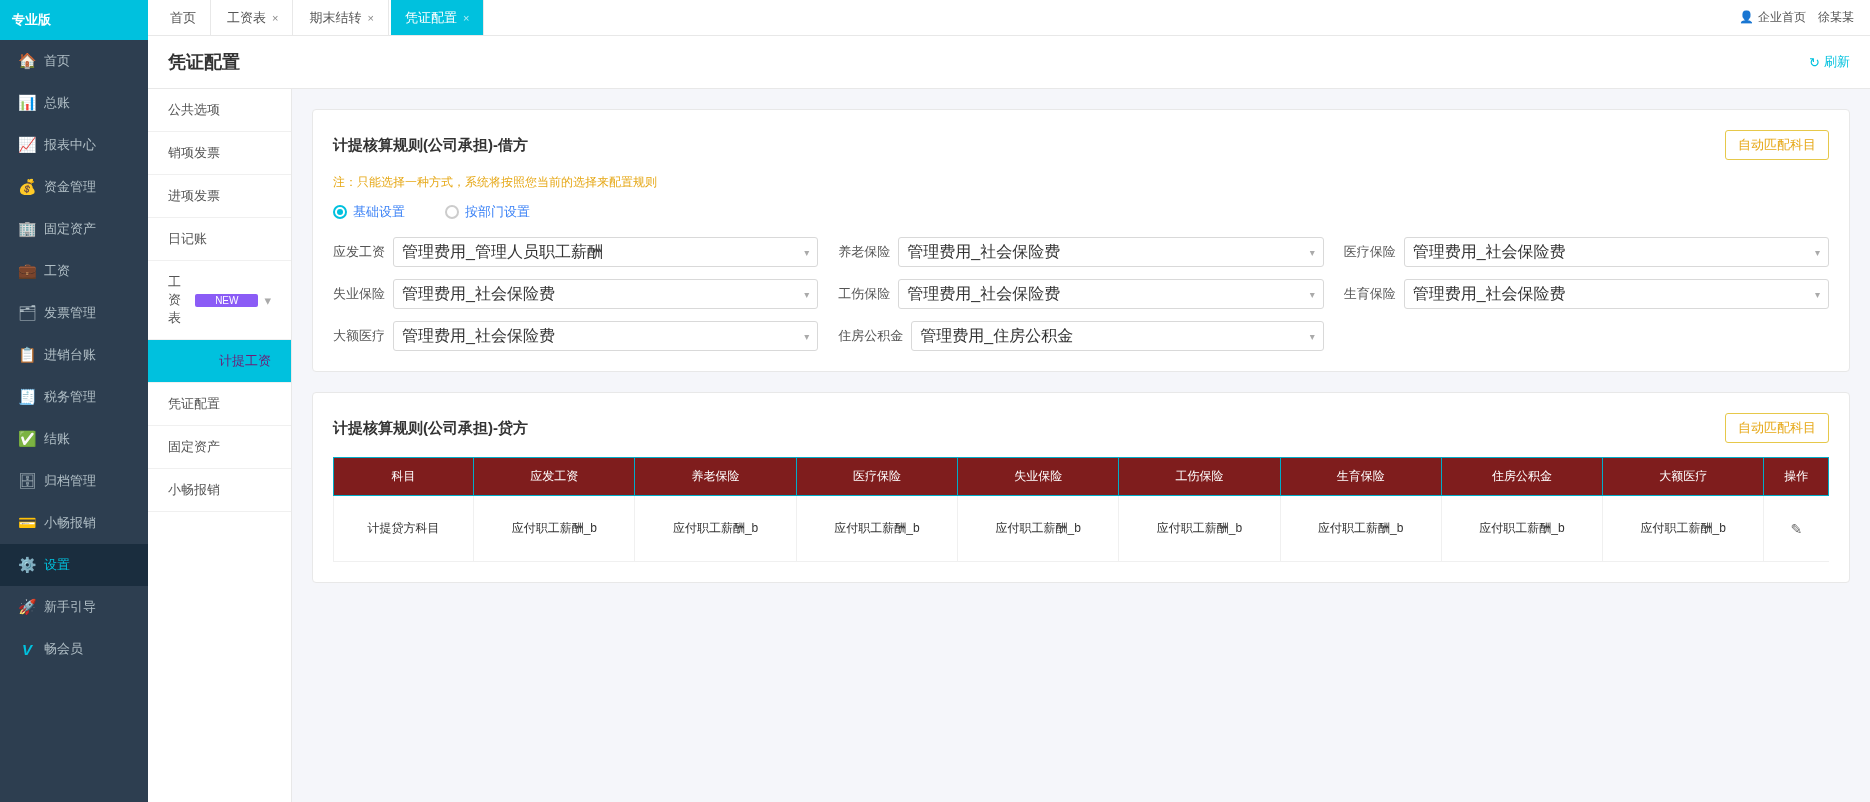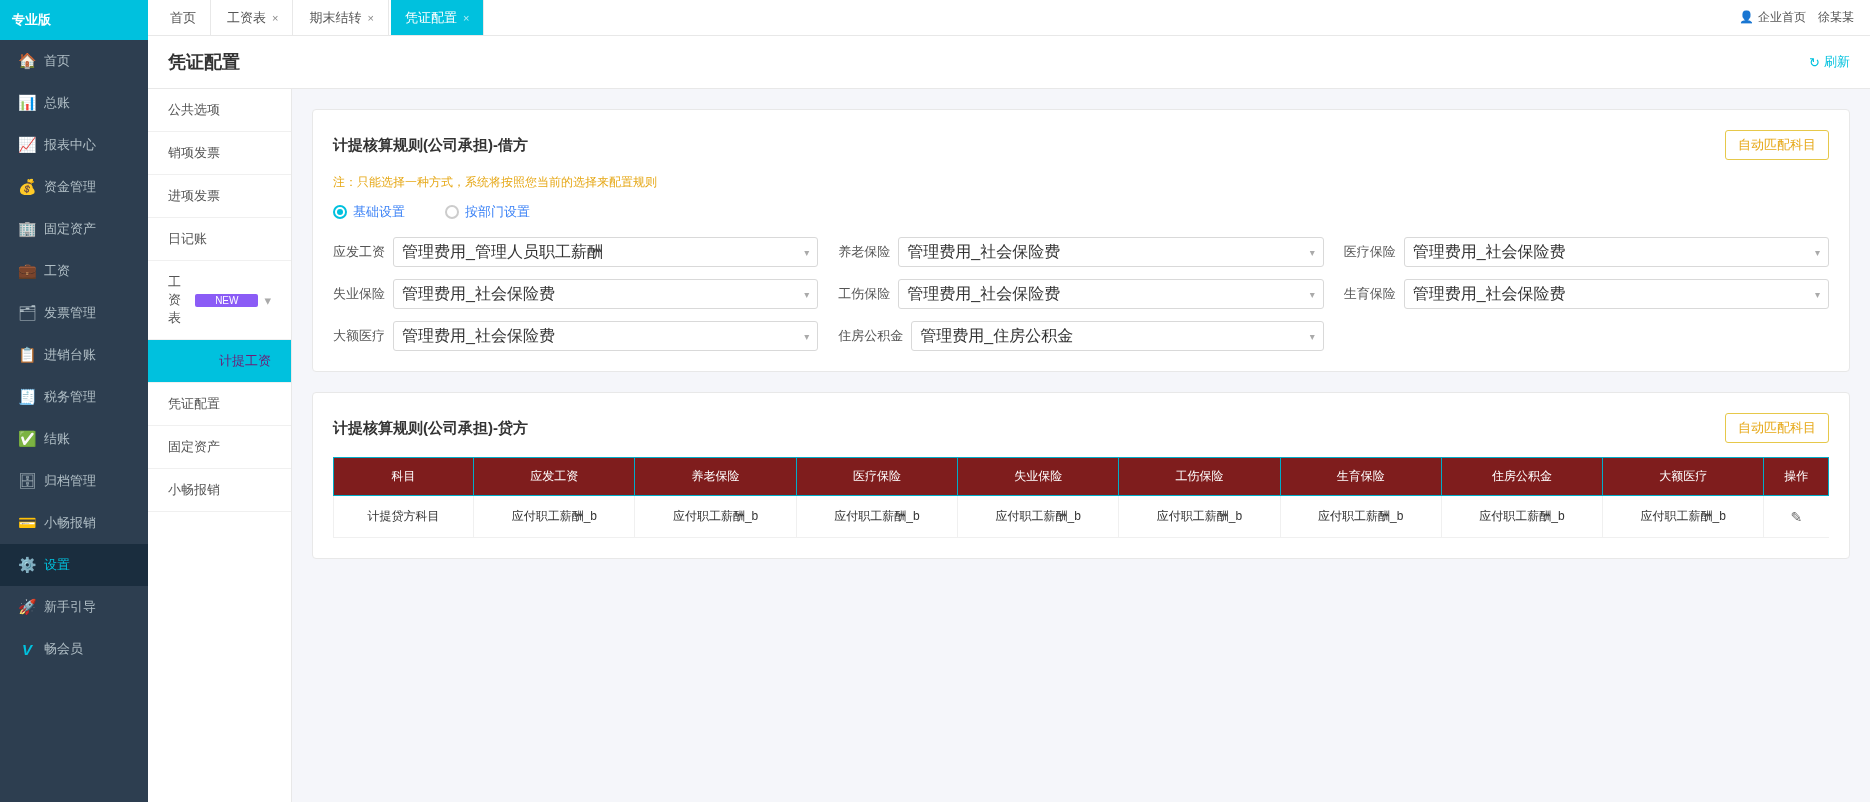--- a/index.html
+++ b/index.html
@@ -276,21 +276,21 @@
     }
     .data-table th {
       background: #7f1d1d;
       color: white;
       padding: 10px 8px;
       text-align: center;
       font-weight: normal;
       border: 1px solid #00adc8;
     }
     .data-table td {
-      padding: 12px 8px;
+      padding: 24px 8px;
       text-align: center;
       border-bottom: 1px solid #f0f0f0;
       border-left: 1px solid #f0f0f0;
       color: #333;
     }
     .edit-icon {
       cursor: pointer;
       color: #666;
       font-size: 14px;
     }

